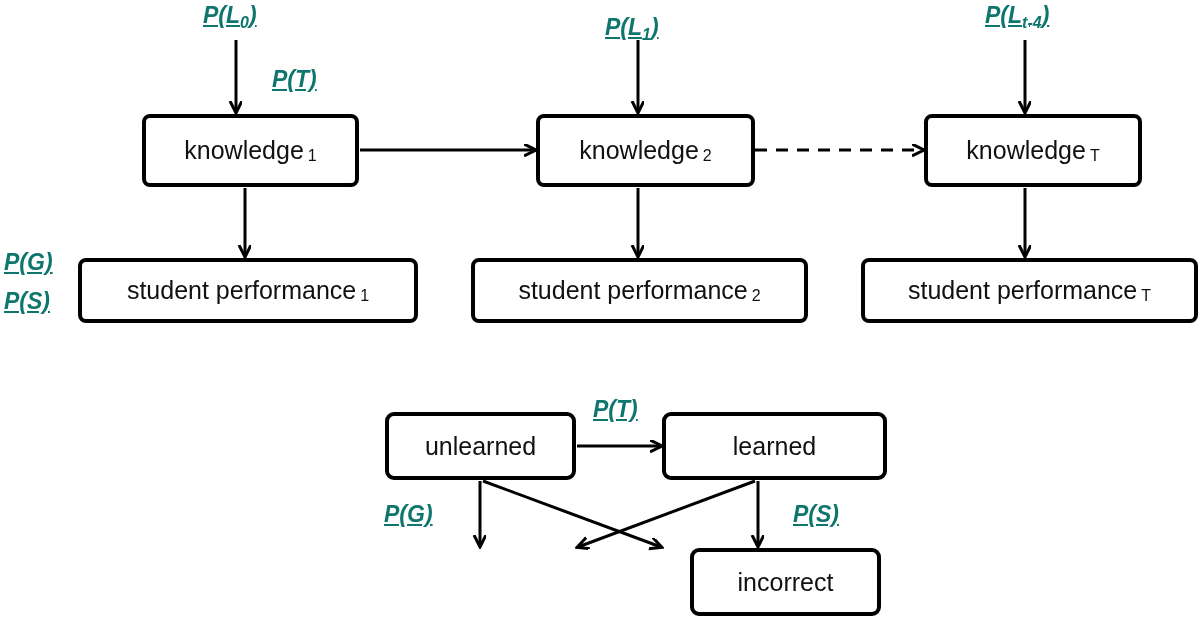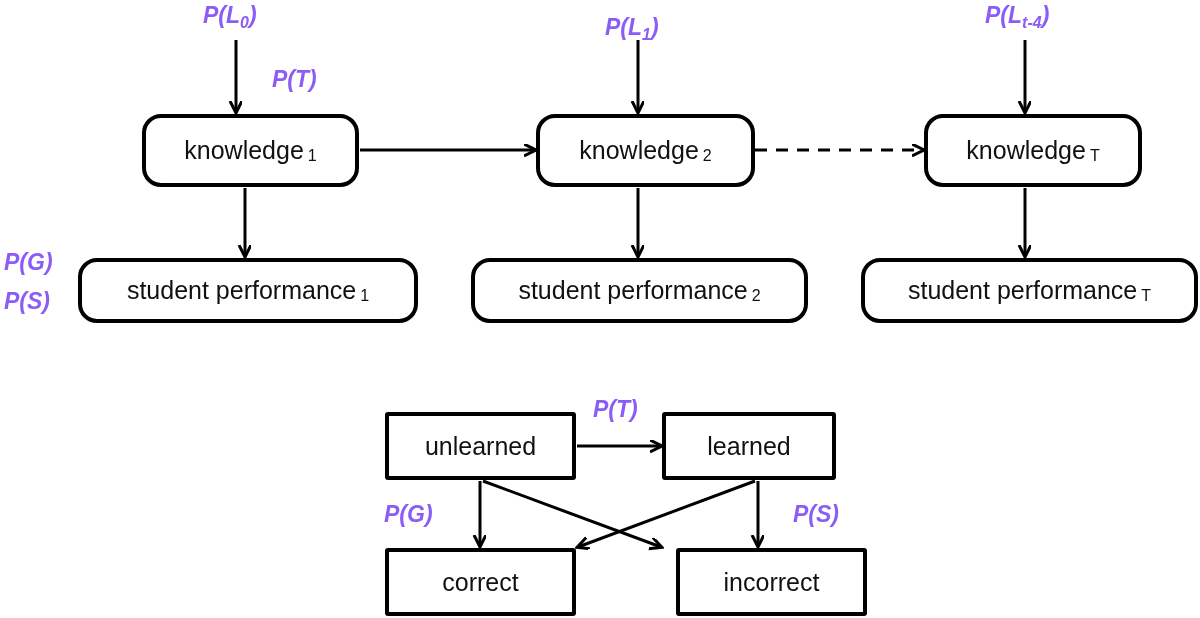--- a/index.html
+++ b/index.html
@@ -24,51 +24,52 @@
     left: 0;
     top: 0;
     width: 1200px;
     height: 618px;
     pointer-events: none;
   }
   .node {
     position: absolute;
     box-sizing: border-box;
     border: 4px solid #000000;
-    border-radius: 19px;
+    border-radius: 8px;
     background: #ffffff;
     display: flex;
     align-items: center;
     justify-content: center;
     font-family: "Liberation Sans", sans-serif;
     font-size: 25px;
     color: #111111;
     white-space: nowrap;
     line-height: 1;
   }
   .node .sub {
     font-size: 16px;
     vertical-align: sub;
     margin-left: 4px;
     position: relative;
     top: 5px;
   }
   .node.small {
     font-size: 25px;
-    border-radius: 3px;
+    border-radius: 9px;
   }
   .plabel {
     position: absolute;
     font-family: "Liberation Sans", sans-serif;
     font-style: italic;
     font-weight: bold;
     font-size: 23px;
-    color: #8b5cf6;
+    color: #0f766e;
     white-space: nowrap;
     line-height: 1;
+    text-decoration: underline;
   }
   .plabel .sb {
     font-size: 16px;
     position: relative;
     top: 5px;
   }
 </style>
 </head>
 <body>
 
@@ -152,29 +153,26 @@
 
   <div class="node" style="left:861px; top:258px; width:337px; height:65px;">
     <span>student performance</span>
       <span class="sub">T</span>
   </div>
 
   <div class="node small" style="left:385px; top:412px; width:191px; height:68px;">
     <span>unlearned</span>
   </div>
 
-  <div class="node small" style="left:662px; top:412px; width:174px; height:68px;">
+  <div class="node small" style="left:662px; top:412px; width:225px; height:68px;">
     <span>learned</span>
   </div>
 
-  <div class="node small" style="left:385px; top:548px; width:191px; height:68px;">
-    <span>correct</span>
-  </div>
 
-  <div class="node small" style="left:676px; top:548px; width:191px; height:68px;">
+  <div class="node small" style="left:690px; top:548px; width:191px; height:68px;">
     <span>incorrect</span>
   </div>
 
   <div class="plabel" style="left:593px; top:398px;">P(T)</div>
 
   <div class="plabel" style="left:384px; top:503px;">P(G)</div>
 
   <div class="plabel" style="left:793px; top:503px;">P(S)</div>
 
 </div>

